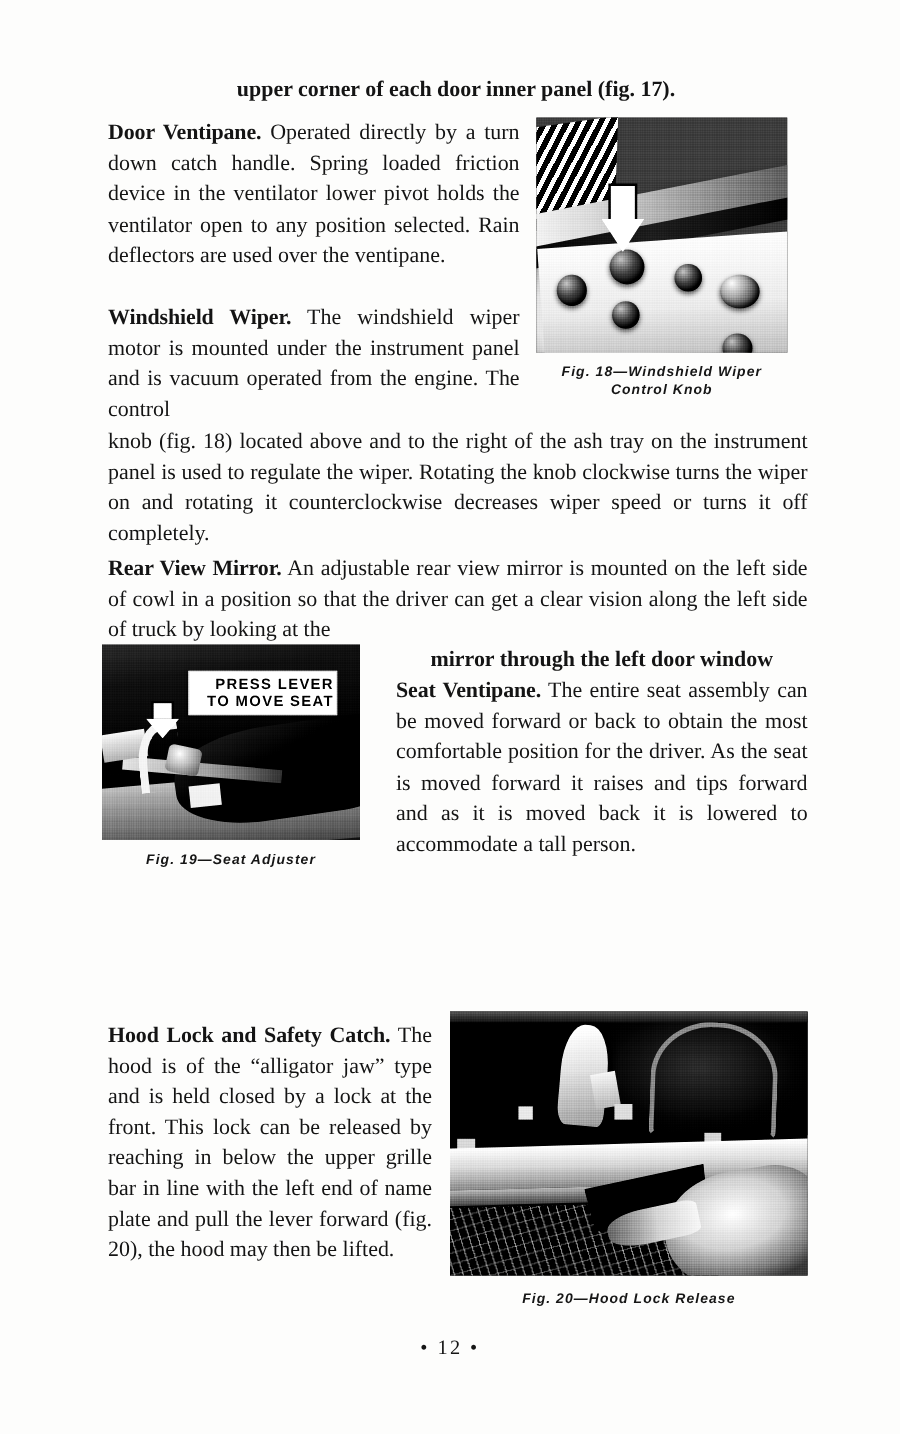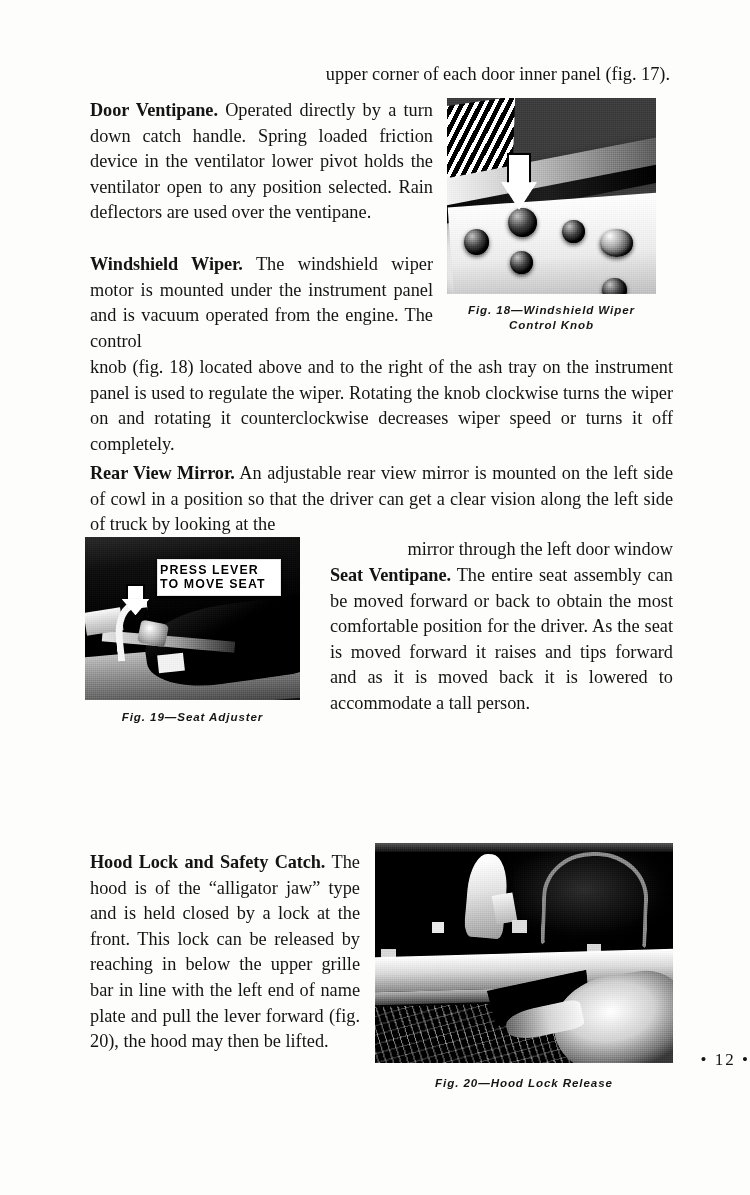--- a/index.html
+++ b/index.html
@@ -21,21 +21,21 @@
   .para {
     position: absolute;
     font-family: "Liberation Serif", serif;
     font-size: 18.3px;
     line-height: 25.6px;
     text-align: justify;
     text-justify: inter-word;
     color: #141414;
     -webkit-font-smoothing: none;
   }
-  .para.nojust { text-align: right; }
+  .para.nojust { text-align: center; font-weight: bold; }
   .lead {
     font-weight: bold;
     letter-spacing: -0.1px;
   }
   .indent { text-indent: 26px; }
 
   
   .caption {
     position: absolute;
     font-family: "Liberation Sans", sans-serif;
@@ -166,21 +166,21 @@
     width: 55%;
     background: #fbfbf8;
     border: 1px solid #d8d6cf;
     padding: 3px 2px 4px 2px;
     font-family: "Liberation Sans", sans-serif;
     font-size: 12.4px;
     font-weight: bold;
     line-height: 14px;
     letter-spacing: 1.1px;
     color: #121212;
-    text-align: left;
+    text-align: right;
     box-shadow: 0 1px 3px rgba(0,0,0,0.5);
   }
   #fig19 .downarrow {
     position: absolute; left: 17%; top: 30%; width: 13%; height: 18%;
   }
   #fig19 .downarrow .shaft {
     position: absolute; left: 24%; top: 0; width: 52%; height: 50%;
     background: #ffffff; box-shadow: 0 0 0 1.6px #000;
   }
   #fig19 .downarrow .head {
@@ -375,17 +375,17 @@
   </div>
 
   <div class="caption" style="left:375px; top:1075px; width:298px;">
     <div>Fig. 20—Hood Lock Release</div>
   </div>
 
   <div class="para" style="left:90px; top:850px; width:270px;">
     <span class="lead">Hood Lock and Safety Catch.</span><span> The hood is of the “alligator jaw” type and is held closed by a lock at the front. This lock can be released by reaching in below the upper grille bar in line with the left end of name plate and pull the lever forward (fig. 20), the hood may then be lifted.</span>
   </div>
 
-  <div class="pagenum" style="top:1050px;text-align:right;">
+  <div class="pagenum" style="top:1113px;">
     <span>• 12 •</span>
   </div>
 
 </div>
 
 </body></html>

